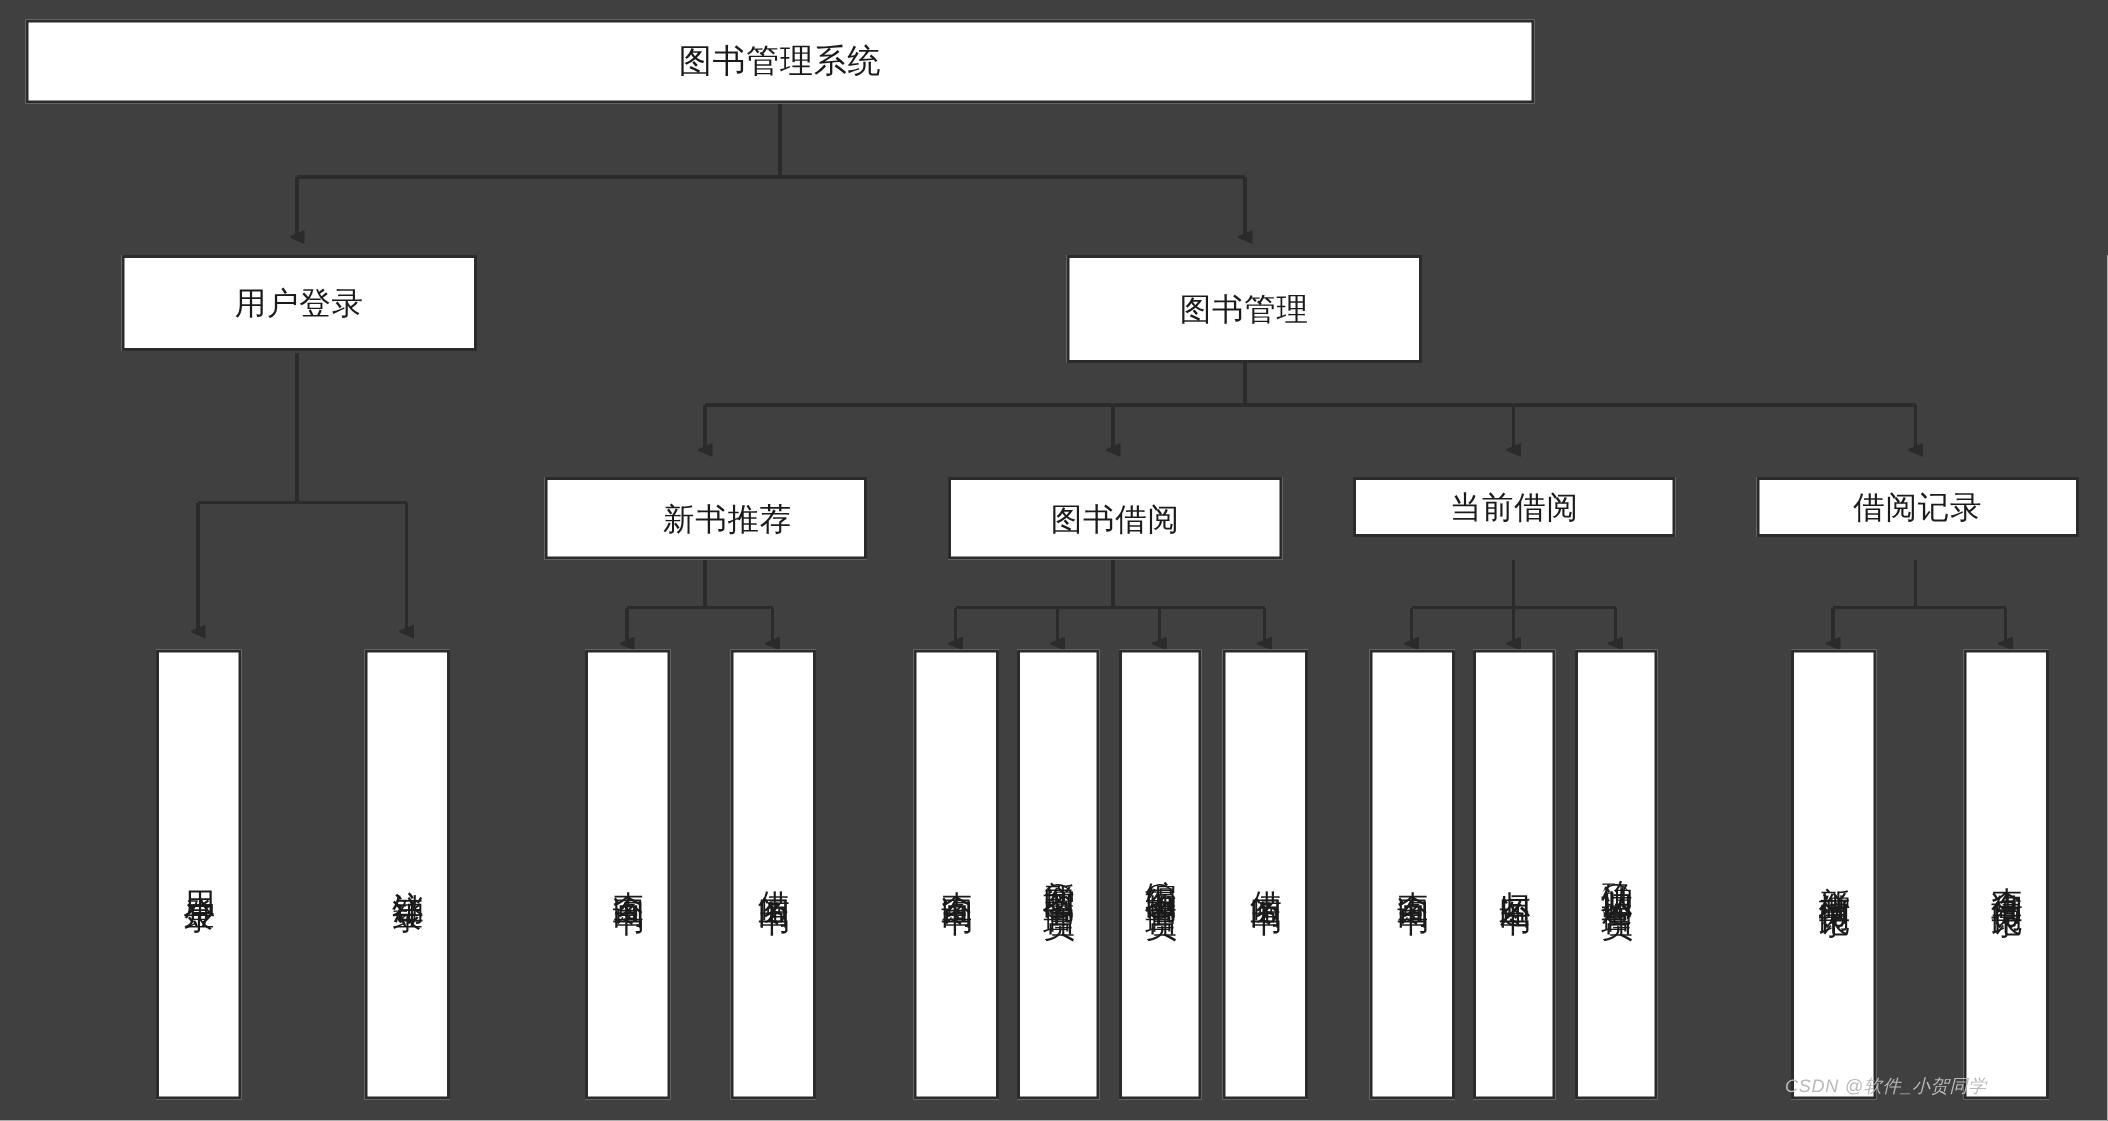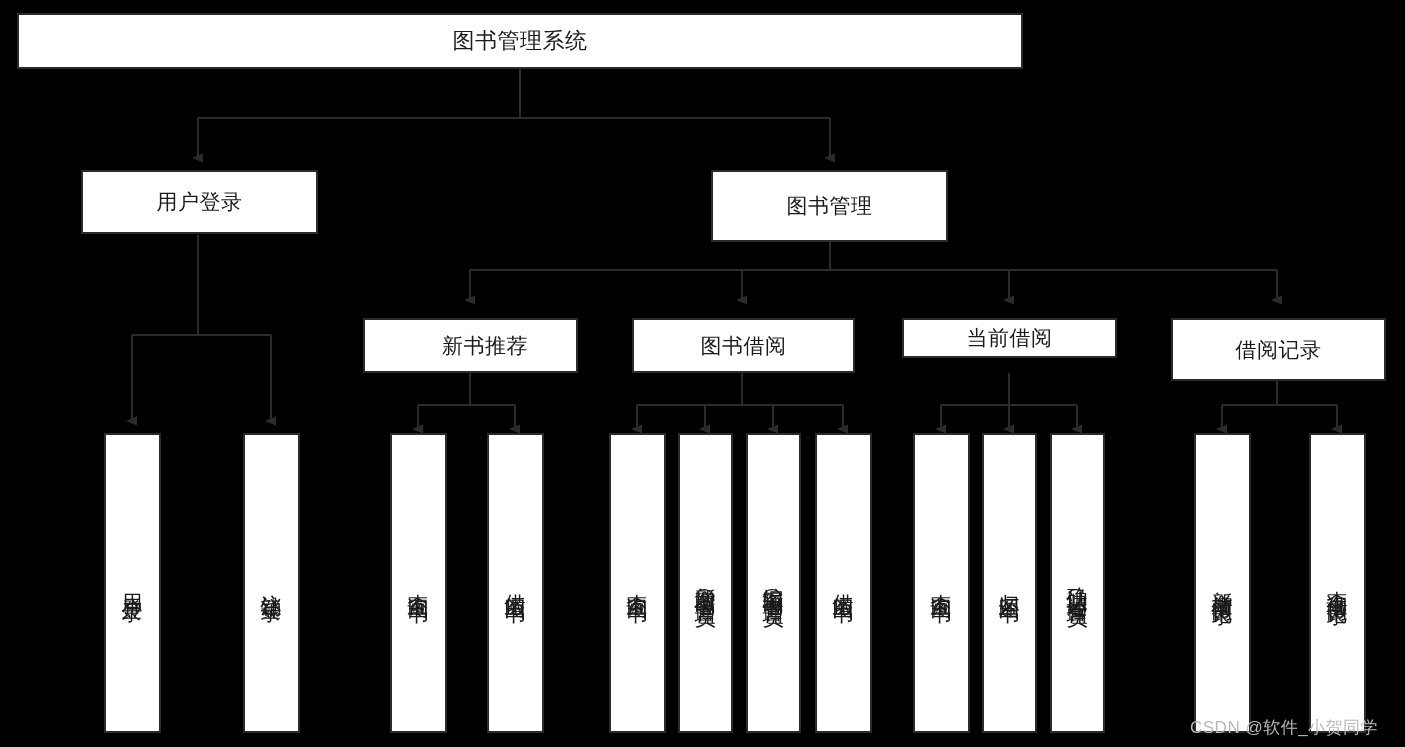--- a/index.html
+++ b/index.html
@@ -7,21 +7,21 @@
     padding: 0;
     background: #ffffff;
   }
   body {
     font-family: "Liberation Sans", "DejaVu Sans", sans-serif;
   }
   #canvas {
     position: relative;
     width: 1405px;
     height: 747px;
-    background: #000000;
+    background: #404040;
     overflow: hidden;
   }
   #wires {
     position: absolute;
     left: 0;
     top: 0;
     width: 1405px;
     height: 747px;
     pointer-events: none;
   }
@@ -47,24 +47,25 @@
     text-orientation: upright;
     letter-spacing: 3px;
     line-height: 1;
     white-space: nowrap;
   }
   .node.root {
     font-size: 22px;
   }
   .watermark {
     position: absolute;
-    font-size: 17px;
+    font-size: 12px;
     color: #b9b9b9;
     white-space: nowrap;
     letter-spacing: 0.5px;
+    font-style: italic;
   }
 </style>
 </head>
 <body>
 
 <div id="canvas">
 
   <svg id="wires" viewBox="0 0 1405 747">
     <defs>
       <marker id="arrow" markerWidth="10" markerHeight="10" refX="4.6" refY="5" orient="auto" markerUnits="userSpaceOnUse">
@@ -130,21 +131,21 @@
 
   <div class="node h" style="left:363px; top:318px; width:215px; height:55px;padding-left:29px;">
     <span>新书推荐</span>
   </div>
   <div class="node h" style="left:632px; top:318px; width:223px; height:55px;">
     <span>图书借阅</span>
   </div>
   <div class="node h" style="left:902px; top:318px; width:215px; height:40px;">
     <span>当前借阅</span>
   </div>
-  <div class="node h" style="left:1171px; top:318px; width:215px; height:63px;">
+  <div class="node h" style="left:1171px; top:318px; width:215px; height:40px;">
     <span>借阅记录</span>
   </div>
 
   <div class="node v" style="left:104px; top:433px; width:57px; height:300px;">
     <span class="vtext">用户登录</span>
   </div>
   <div class="node v" style="left:243px; top:433px; width:57px; height:300px;">
     <span class="vtext">注销登录</span>
   </div>
 

